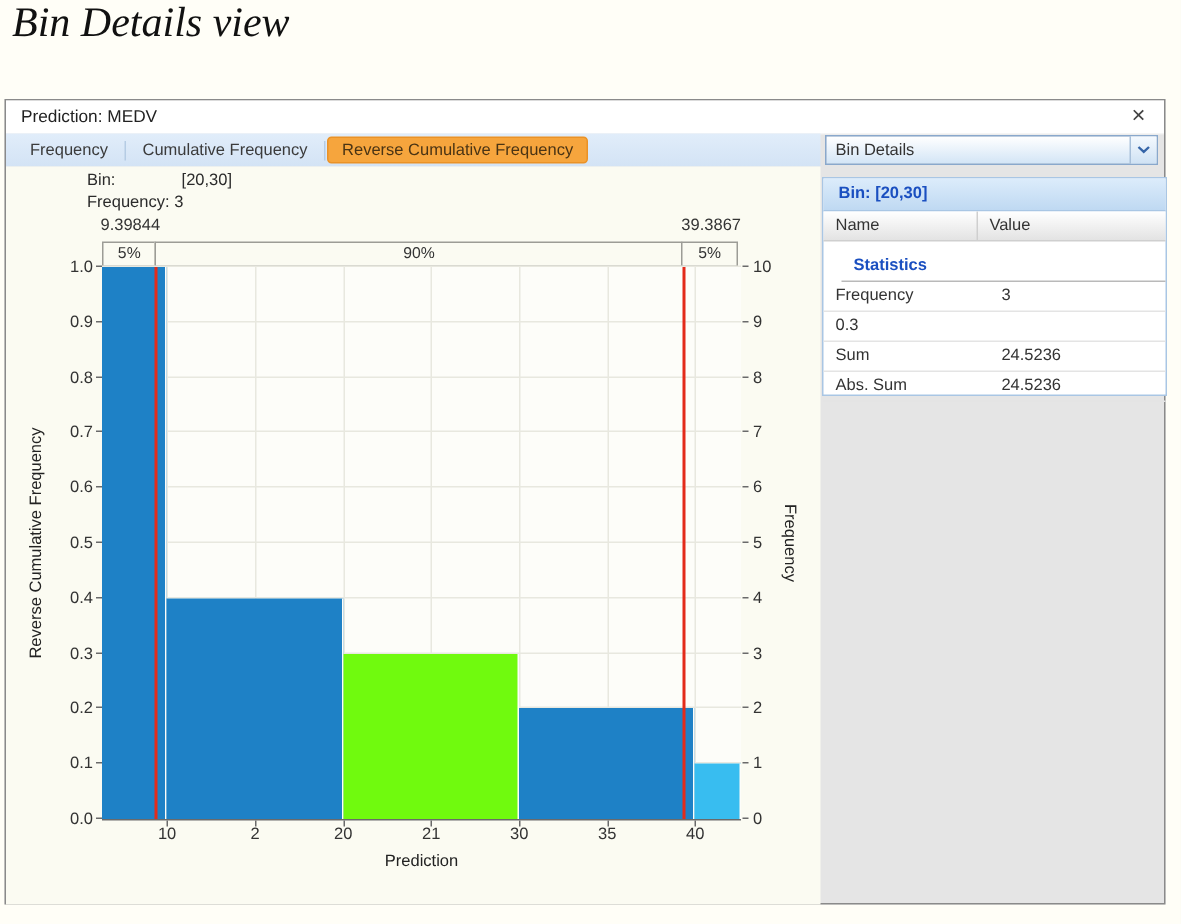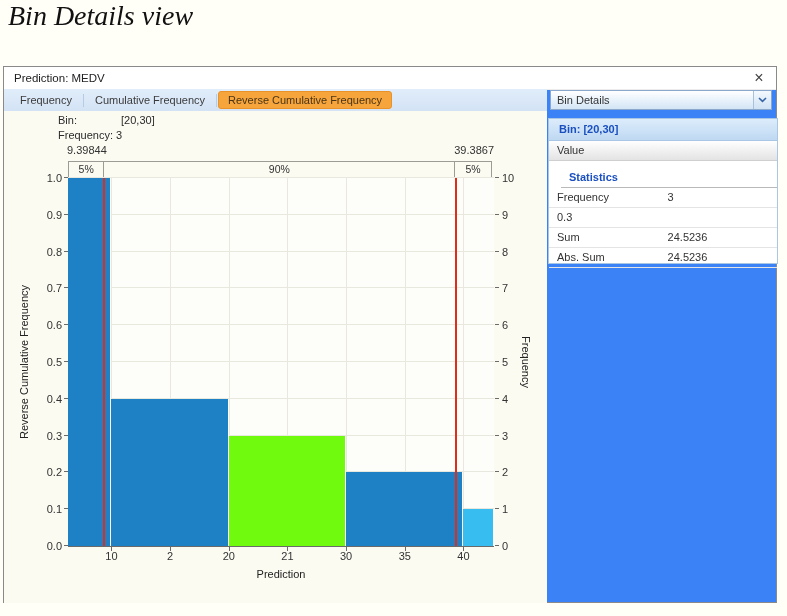--- a/index.html
+++ b/index.html
@@ -1,20 +1,20 @@
 <!DOCTYPE html>
 <html><head>
 <meta charset="utf-8">
 <style>
   html,body{margin:0;padding:0;}
   body{width:787px;height:616px;position:relative;background:#fffef7;overflow:hidden;
        font-family:"Liberation Sans","DejaVu Sans",sans-serif;}
   .page-title{position:absolute;left:8px;top:0px;font:italic 28px "Liberation Serif","DejaVu Serif",serif;
        color:#111;margin:0;font-weight:normal;}
-  .window{position:absolute;left:3px;top:66px;width:774px;height:537px;background:#3b82f6;
+  .window{position:absolute;left:3px;top:66px;width:774px;height:537px;background:#e5e5e5;
        border:1px solid #8a8a8a;box-sizing:border-box;}
   .titlebar{position:absolute;left:0;top:0;right:0;height:22px;background:#fff;border-bottom:1px solid #ececec;}
   .titlebar-text{position:absolute;left:10px;top:0;line-height:22px;font-size:11.5px;color:#222;}
   .close{position:absolute;right:8px;top:1px;width:18px;height:20px;text-align:center;font-size:16px;
        line-height:20px;color:#444;}
   .tabbar{position:absolute;left:0;top:22px;width:543px;height:22px;
        background:linear-gradient(#e1edfa,#d3e3f5);display:flex;align-items:center;padding-left:6px;box-sizing:border-box;}
   .tab{font-size:11px;color:#3b3b3b;padding:0 10px;height:22px;line-height:22px;white-space:nowrap;}
   .tab.active{background:#f6a53d;border:1px solid #ea9227;border-radius:3px;height:16px;line-height:16px;
        color:#4a3414;padding:0 9px;}
@@ -208,20 +208,21 @@
       </div>
 
     <div class="axis-title-left">Reverse Cumulative Frequency</div>
     <div class="axis-title-right">Frequency</div>
     <div class="axis-title-x">Prediction</div>
   </div>
 
   <div class="details-panel">
     <div class="panel-header">Bin: [20,30]</div>
     <div class="col-header">
+      <span class="col-name">Name</span>
       <span class="col-value">Value</span>
     </div>
     <div class="section-row">Statistics</div>
     <div id="stat-rows">
         <div class="stat-row">
           <span class="stat-name">Frequency</span>
           <span class="stat-value">3</span>
         </div>
         <div class="stat-row">
           <span class="stat-value">0.3</span>

